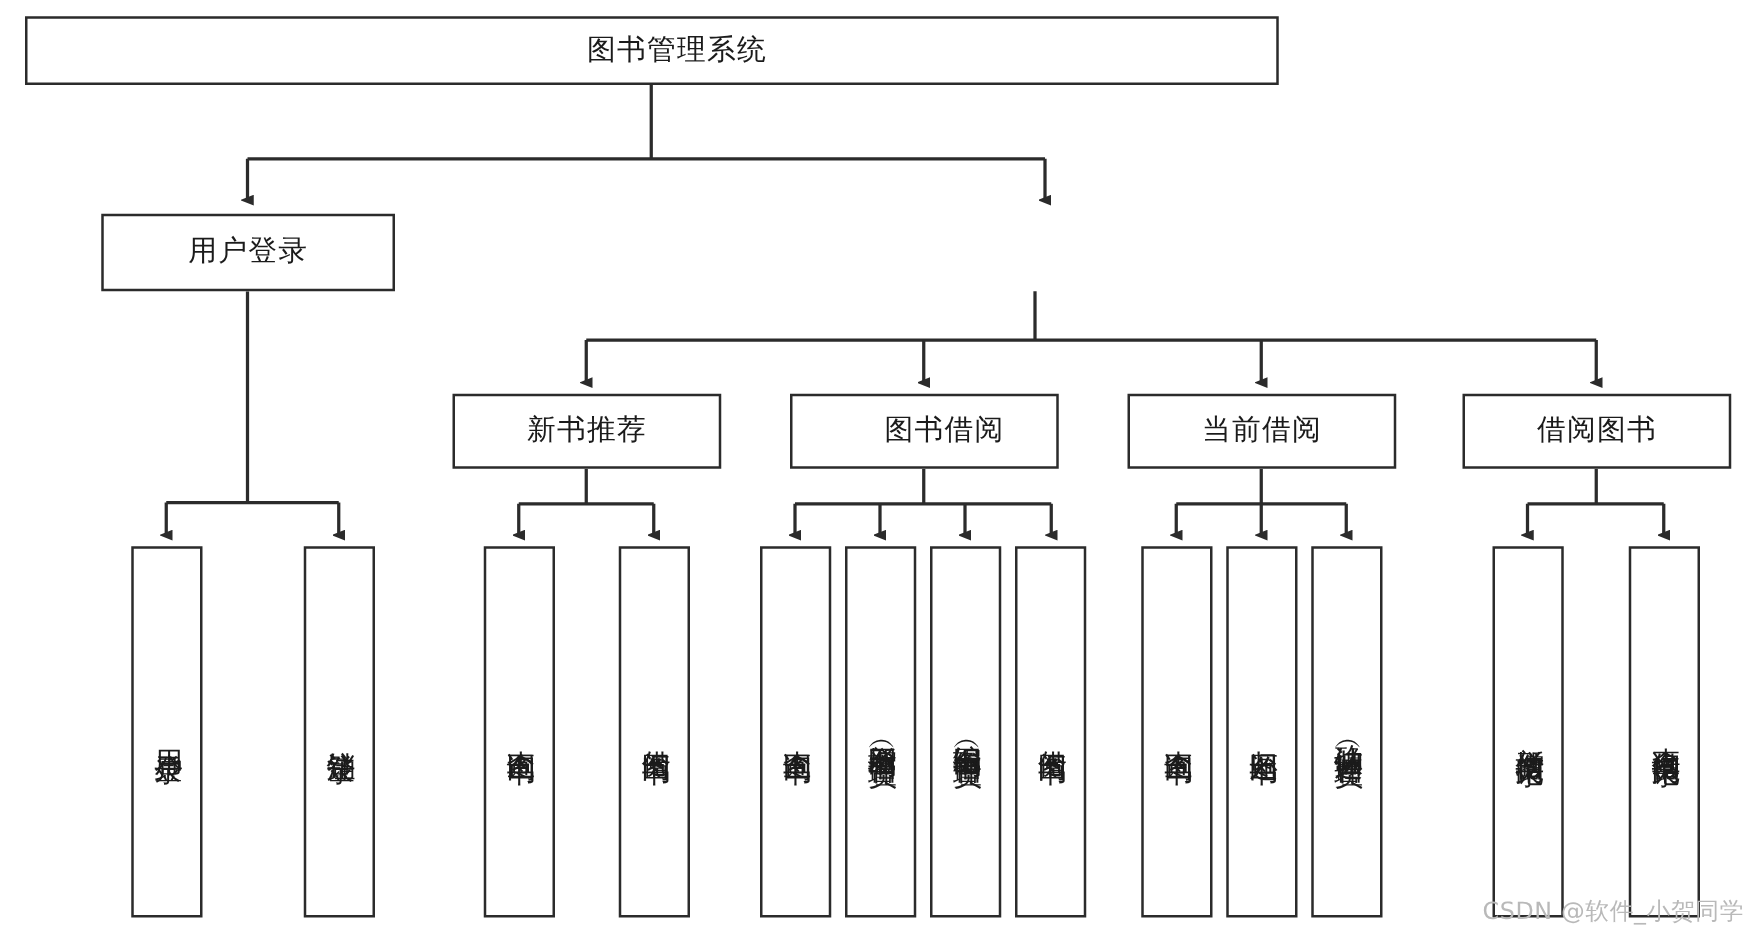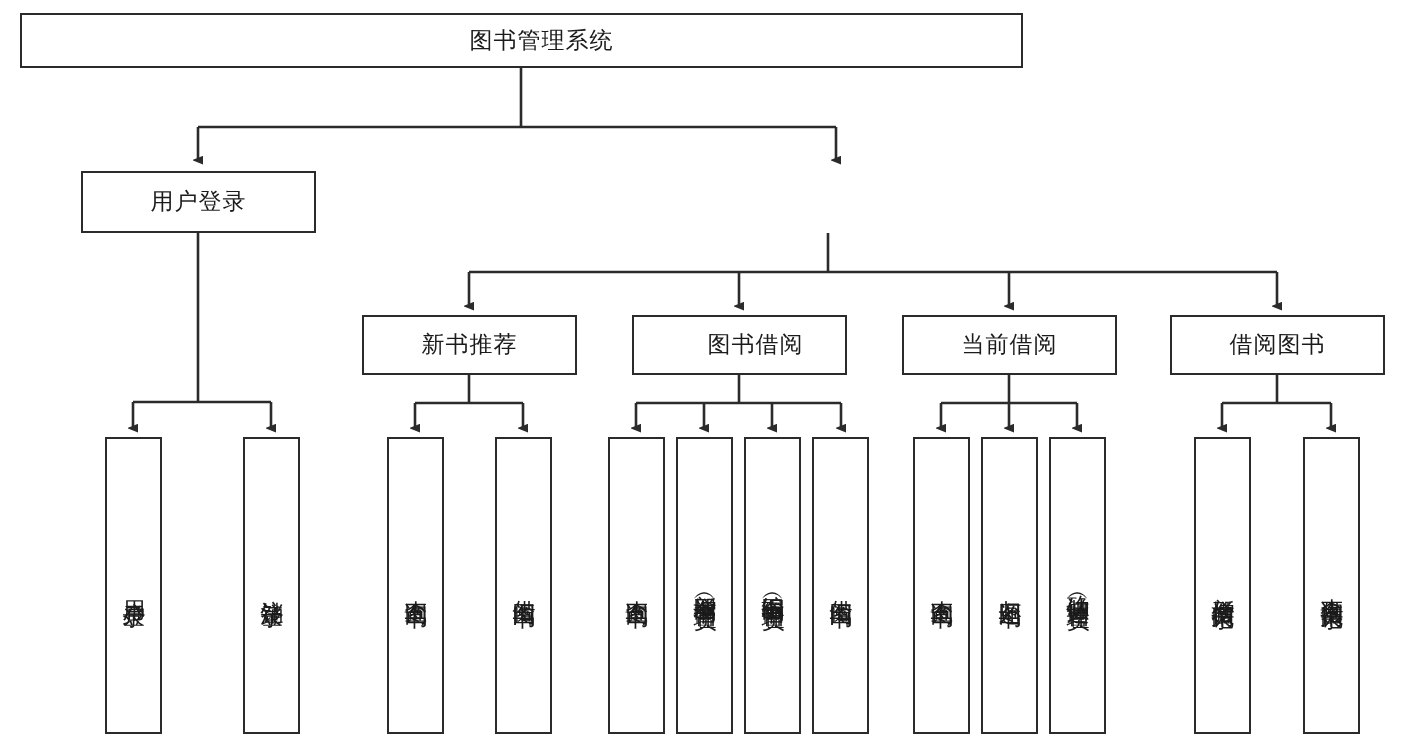--- a/index.html
+++ b/index.html
@@ -165,14 +165,15 @@
     <span class="vlabel">确认归还（管理员）</span>
   </div>
 
   <div class="node leaf" style="left:1194px; top:437px; width:57px; height:297px;">
     <span class="vlabel">新增借阅记录</span>
   </div>
   <div class="node leaf" style="left:1303px; top:437px; width:57px; height:297px;">
     <span class="vlabel">查询借阅记录</span>
   </div>
 
+  <div class="watermark">CSDN @软件_小贺同学</div>
 
 </div>
 
 </body></html>

